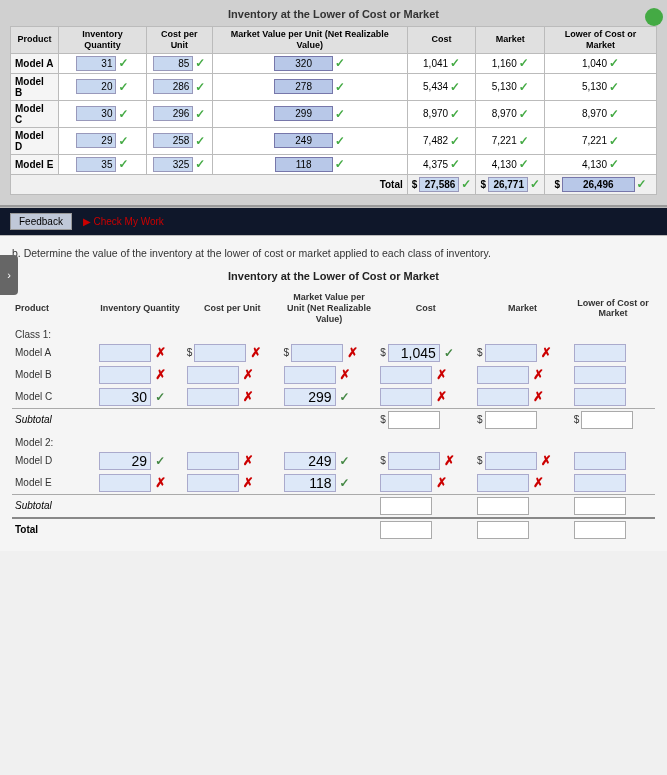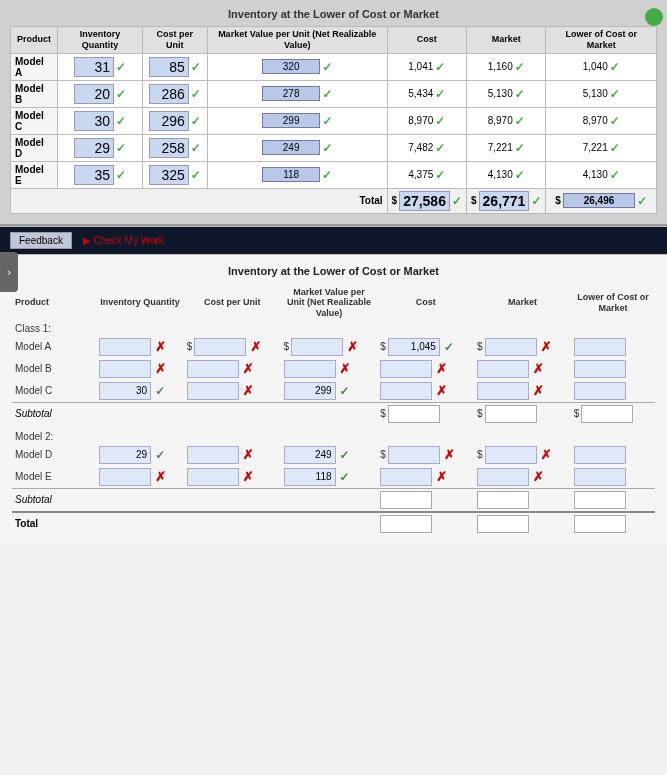--- a/index.html
+++ b/index.html
@@ -73,21 +73,21 @@
       font-size: 12px;
       font-weight: bold;
     }
 
     .input-box {
       background: #c8d8f0;
       border: 1px solid #99b;
       padding: 1px 3px;
       min-width: 40px;
       text-align: right;
-      font-size: 14px;
+      font-size: 10px;
     }
 
     .input-box-highlight {
       background: #b8c8e8;
       border: 1px solid #77a;
       padding: 1px 20px;
       min-width: 40px;
       text-align: right;
       font-size: 10px;
     }
@@ -179,21 +179,21 @@
     .total-label {
       font-size: 10px;
       font-weight: bold;
     }
 
     .input-field {
       background: #dde8f8;
       border: 1px solid #aac;
       width: 52px;
       height: 18px;
-      font-size: 10px;
+      font-size: 14px;
       text-align: right;
       padding: 1px 3px;
     }
 
     .input-field-white {
       background: white;
       border: 1px solid #aaa;
       width: 52px;
       height: 18px;
       font-size: 10px;
@@ -510,20 +510,21 @@
           </tbody>
       </table>
     </div>
 
     <div class="feedback-section">
       <button class="feedback-btn">Feedback</button>
       <a class="check-work-link">▶ Check My Work</a>
     </div>
 
     <div class="bottom-section">
+      <p class="bottom-description">b. Determine the value of the inventory at the lower of cost or market applied to each class of inventory.</p>
 
       <div class="bottom-section-title">Inventory at the Lower of Cost or Market</div>
 
       <table class="bottom-table">
         <thead>
           <tr>
             <th style="width:70px; text-align:left;">Product</th>
             <th style="width:65px;">Inventory Quantity</th>
             <th style="width:65px;">Cost per Unit</th>
             <th style="width:80px;">Market Value per Unit (Net Realizable Value)</th>

